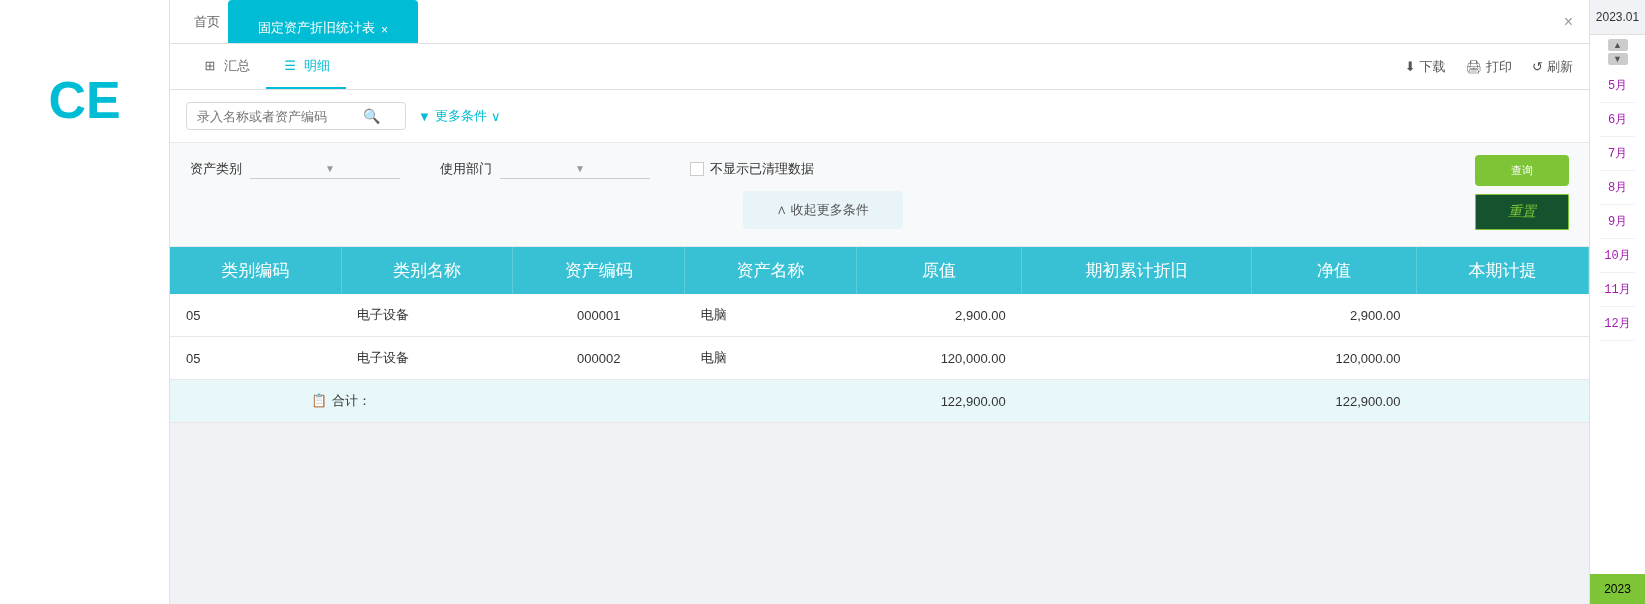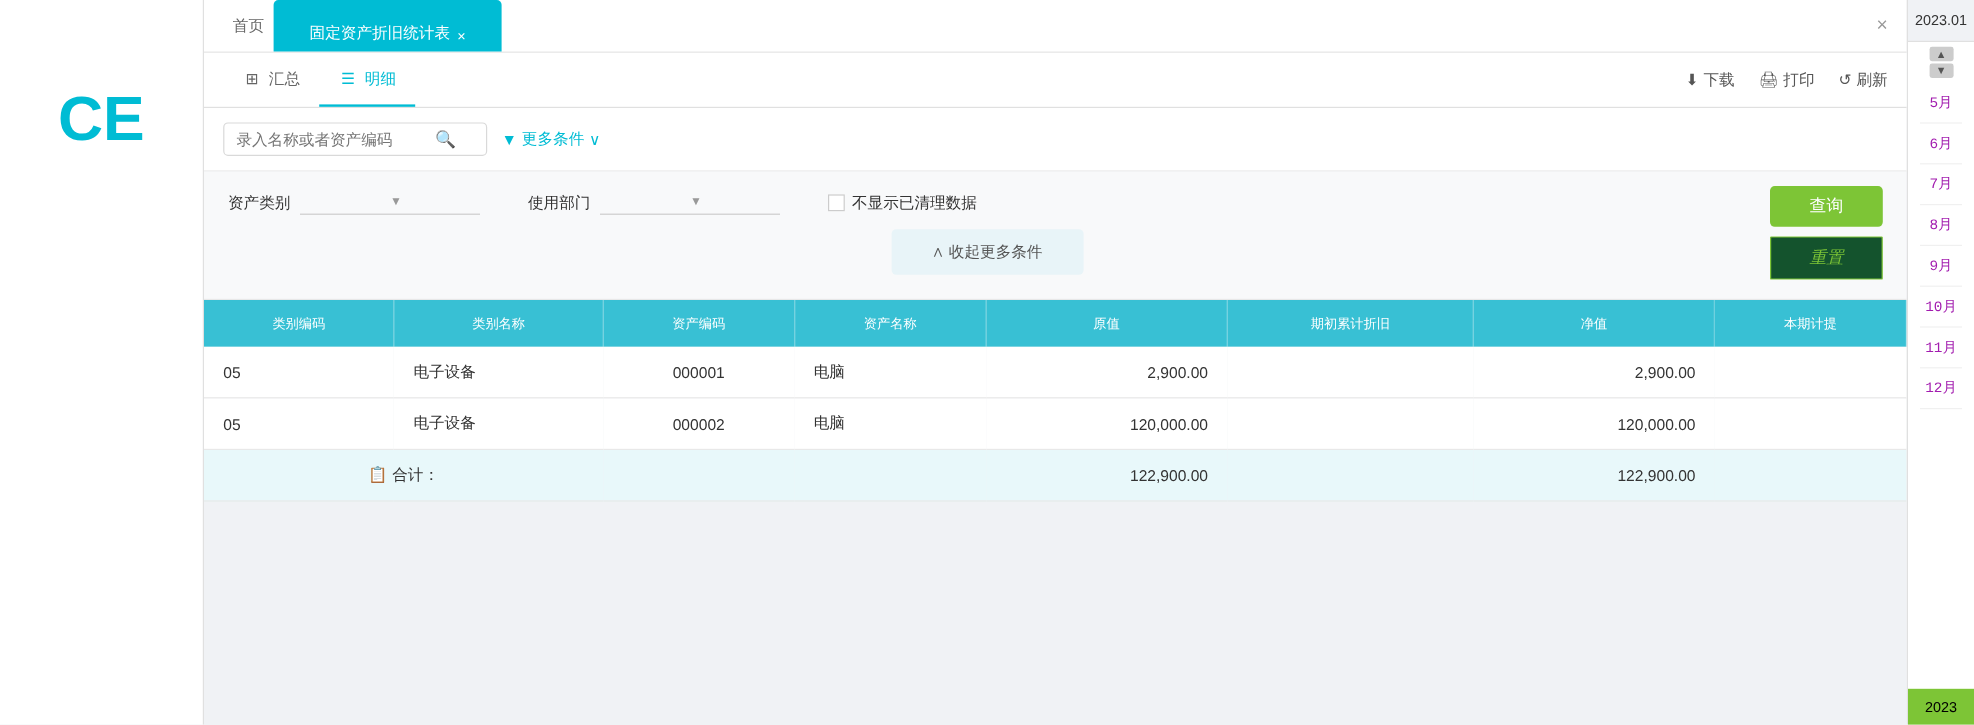--- a/index.html
+++ b/index.html
@@ -204,21 +204,21 @@
       background: #fff;
       display: inline-block;
     }
     .btn-query {
       background: #7dc536;
       color: #fff;
       border: none;
       padding: 8px 24px;
       border-radius: 4px;
       cursor: pointer;
-      font-size: 14px;
+      font-size: 11px;
     }
     .btn-reset {
       background: #14532d;
       color: #7dc536;
       border: 1px solid #7dc536;
       padding: 8px 32px;
       border-radius: 1px;
       cursor: pointer;
       font-size: 14px;
       font-style: italic;
@@ -252,21 +252,21 @@
       border-collapse: collapse;
     }
     thead tr {
       background: #38c0d4;
       color: #fff;
     }
     thead th {
       padding: 12px 16px;
       text-align: center;
       font-weight: normal;
-      font-size: 11px;
+      font-size: 17px;
       border-right: 1px solid rgba(255,255,255,0.2);
       white-space: nowrap;
     }
     tbody tr {
       background: #fff;
       border-bottom: 1px solid #e8e8e8;
     }
     tbody tr.total-row {
       background: #e8f8fa;
     }

